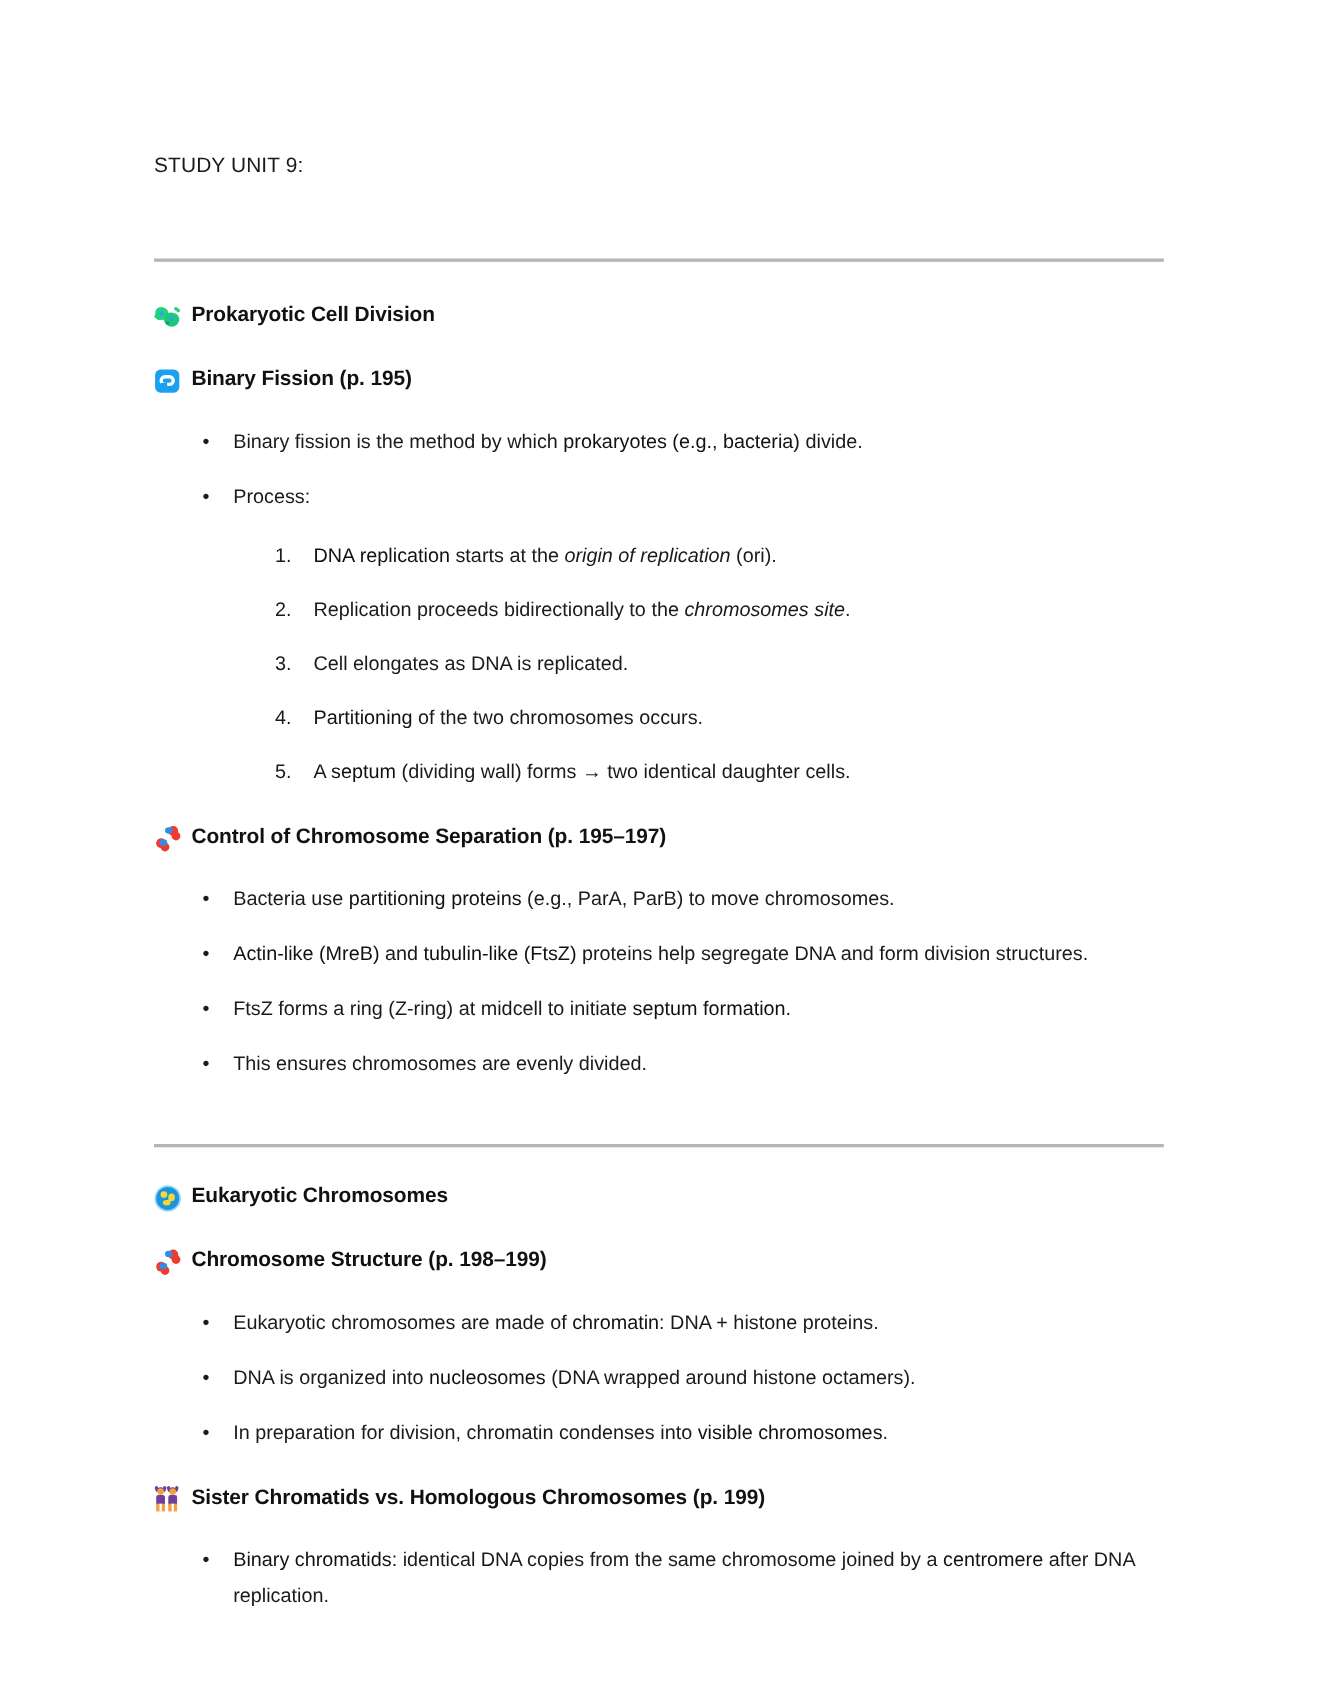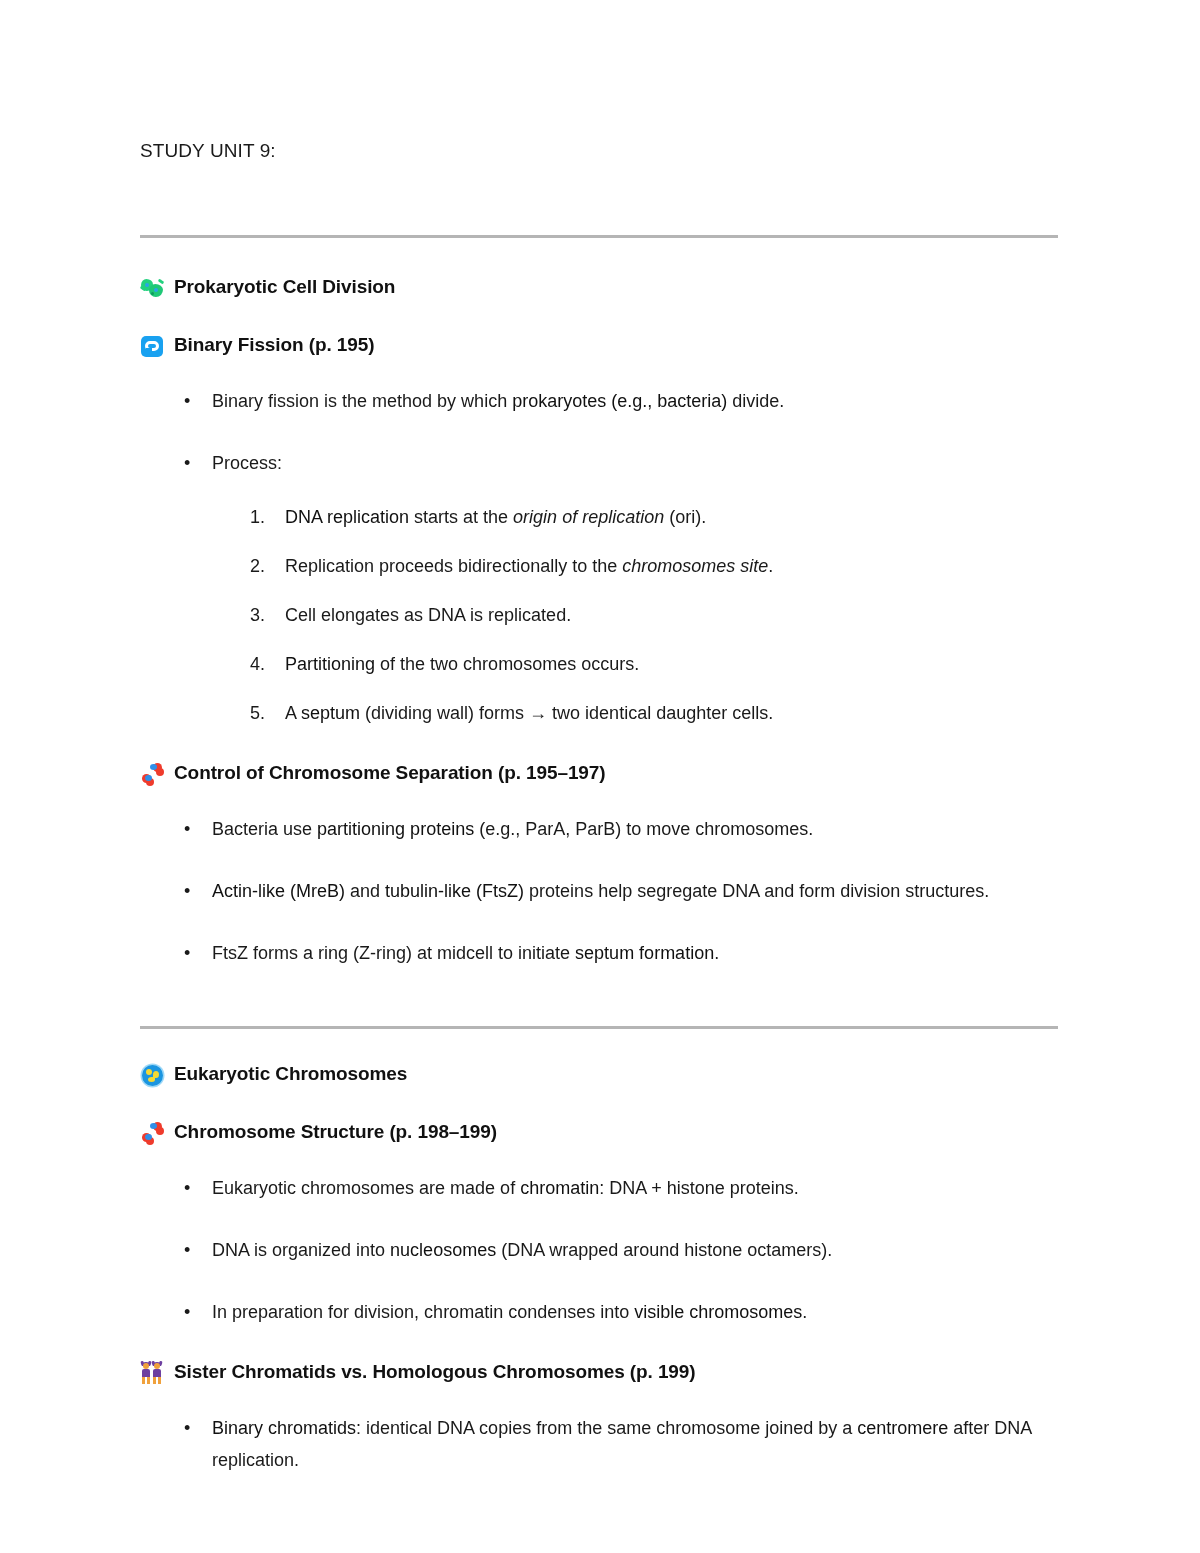--- a/index.html
+++ b/index.html
@@ -81,21 +81,21 @@
     list-style: none;
     margin: 0;
     padding: 0;
   }
   ul.bullets > li {
     position: relative;
     padding-left: 72px;
     font-size: 18px;
     line-height: 32px;
     color: #1a1a1a;
-    margin-top: 30px;
+    margin-top: 18px;
   }
   ul.bullets > li:first-child { margin-top: 26px; }
   ul.bullets > li::before {
     content: "\2022";
     position: absolute;
     left: 44px;
     top: 0;
     font-size: 18px;
     line-height: 32px;
     color: #1a1a1a;
@@ -290,20 +290,21 @@
           <li><span class="num">5.</span><span>A </span><b>septum</b><span> (dividing wall) forms → two identical daughter cells.</span></li>
         </ol>
         <div class="heading h-sub">
           <span class="emoji ico-dna"><span class="p r1"></span><span class="p r2"></span><span class="p r3"></span><span class="p r4"></span><span class="b1"></span><span class="p b2"></span><span class="p b3"></span></span>
           <span class="htext">Control of Chromosome Separation (p. 195–197)</span>
         </div>
         <ul class="bullets">
           <li><span>Bacteria use </span><b>partitioning proteins</b><span> (e.g., ParA, ParB) to move chromosomes.</span></li>
           <li><b>Actin-like (MreB)</b><span> and </span><b>tubulin-like (FtsZ)</b><span> proteins help segregate DNA and form division structures.</span></li>
           <li><span>FtsZ forms a ring (Z-ring) at midcell to initiate </span><b>septum formation</b><span>.</span></li>
+          <li><span>This ensures chromosomes are evenly divided.</span></li>
         </ul>
         <div class="divider second"></div>
         <div class="heading h-section-2">
           <span class="emoji ico-cell">
             <span class="outer"></span>
             <span class="y1"></span>
             <span class="y2"></span>
             <span class="y3"></span>
           </span>
           <span class="htext">Eukaryotic Chromosomes</span>

